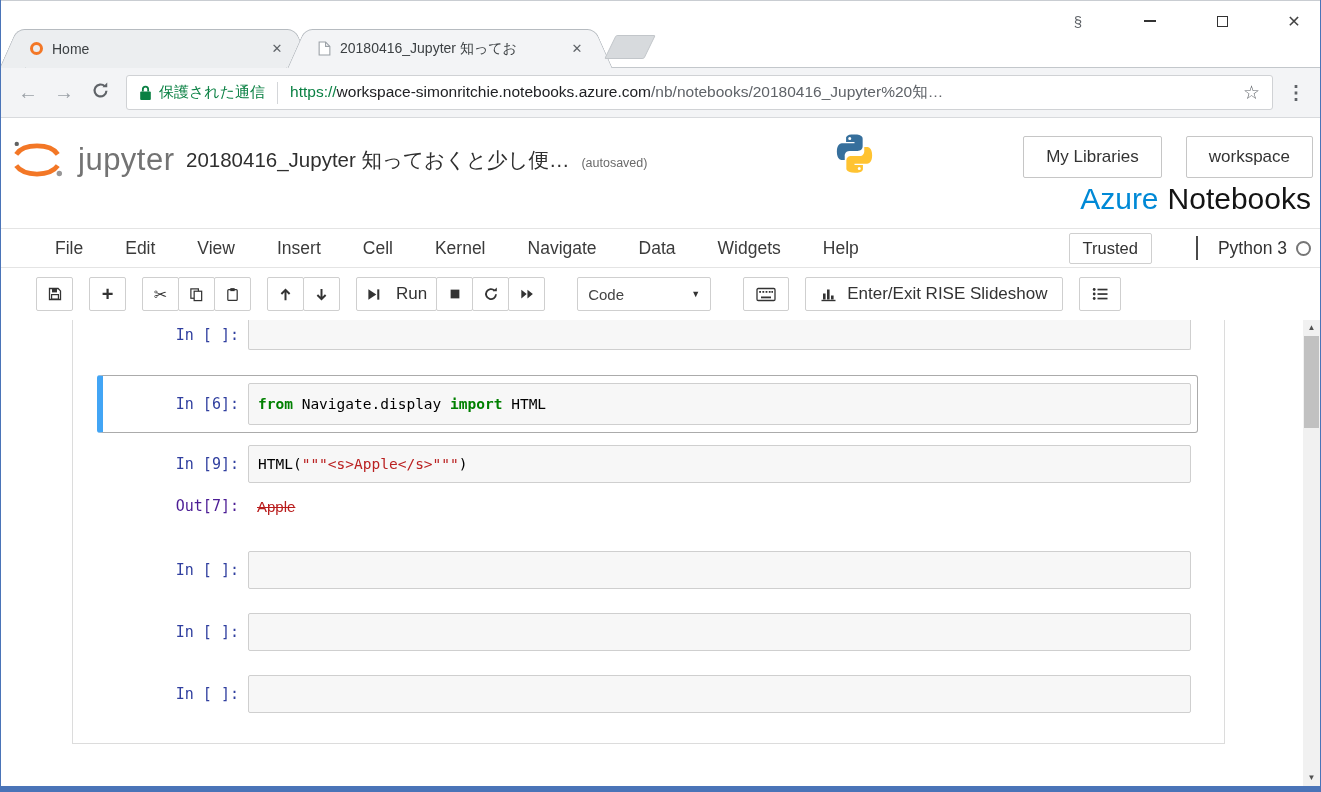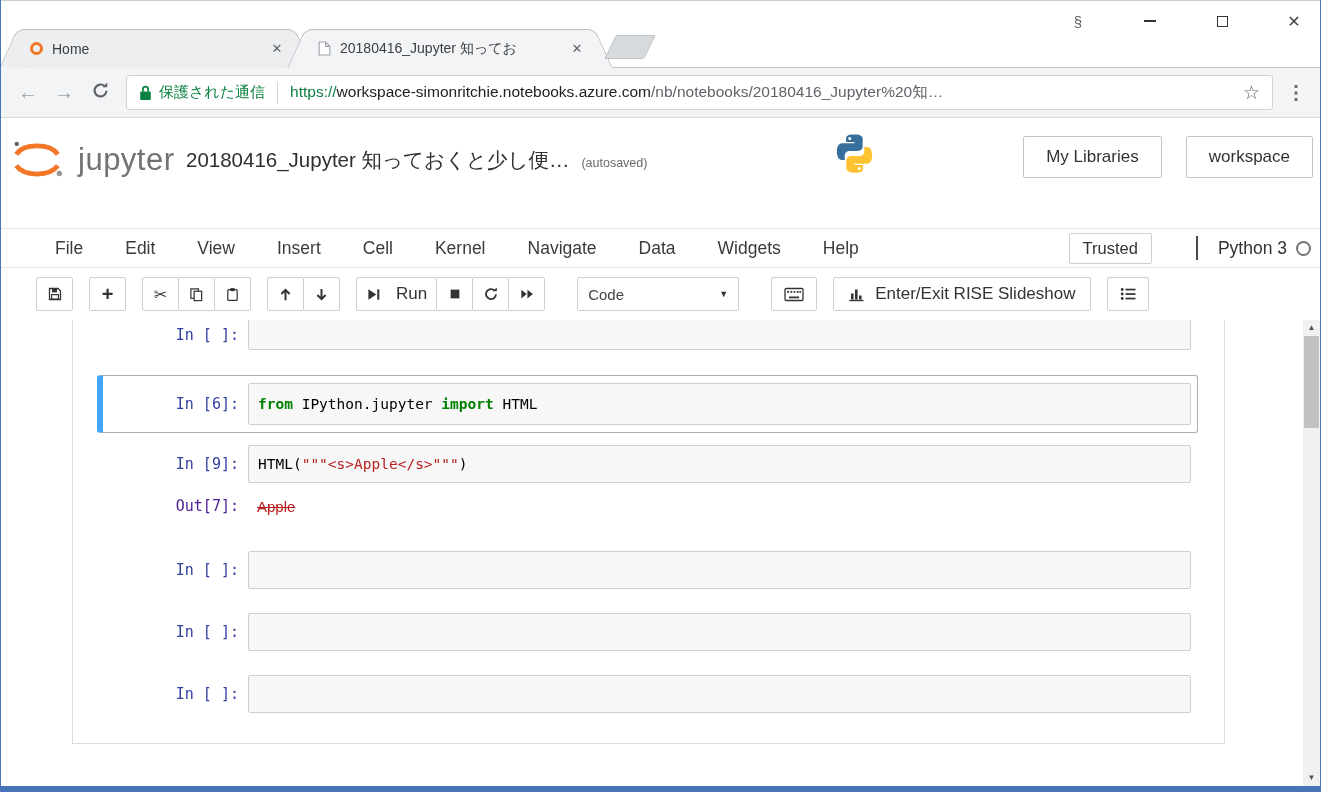--- a/index.html
+++ b/index.html
@@ -79,21 +79,21 @@
   
   .toolbar { position:absolute; left:0; right:0; top:268px; height:52px; background:#fff;
              display:flex; align-items:flex-start; padding:9px 0 0 36px; }
   .tbtn { height:34px; min-width:37px; display:inline-flex; align-items:center; justify-content:center;
           background:#fff; border:1px solid #cfcfcf; border-radius:2px; color:#333; padding:0 9px;
           cursor:pointer; flex:none;}
   .tgap { width:16px; flex:none; }
   .tgroup { display:flex; flex:none;}
   .tgroup .tbtn + .tbtn { margin-left:-1px; }
   .tbtn .lbl { font-size:17px; margin-left:15px; }
-  .cell-type-select { width:162px; justify-content:space-between; padding:0 10px; font-size:15px; color:#444;}
+  .cell-type-select { width:134px; justify-content:space-between; padding:0 10px; font-size:15px; color:#444;}
   .caret { font-size:9px; color:#333; }
   .glyph-btn { font-size:16px; }
   .rise-btn .lbl { font-size:17px; margin-left:10px; }
 
   
   .content { position:absolute; left:1px; right:1px; top:320px; bottom:6px; background:#fff; overflow:hidden;}
   .nb-container { margin-left:71px; width:1153px; background:#fff; border:1px solid #dcdcdc; border-top:none;
                   overflow:hidden; padding-bottom:18px; }
   .cell { position:relative; padding:12px 0; }
   .cell.partial { padding-top:0; }
@@ -215,20 +215,21 @@
     <div class="python-logo">
       <svg width="43" height="43" viewBox="0 0 48 48">
         <path fill="#366f9c" d="M23.8 2.5c-9.8 0-9.2 4.3-9.2 4.3v4.4h9.4v1.3H10.6s-6.3-.7-6.3 9.2c0 9.9 5.5 9.5 5.5 9.5h3.3v-4.6s-.2-5.5 5.4-5.5h9.3s5.3.1 5.3-5.1V7.5s.8-5-9.5-5h-1.8zm-5.1 3a1.7 1.7 0 1 1 0 3.4 1.7 1.7 0 0 1 0-3.4z"></path>
         <path fill="#ffc331" d="M24.2 45.5c9.8 0 9.2-4.3 9.2-4.3v-4.4H24v-1.3h13.4s6.3.7 6.3-9.2c0-9.9-5.5-9.5-5.5-9.5h-3.3v4.6s.2 5.5-5.4 5.5h-9.3s-5.3-.1-5.3 5.1v8.5s-.8 5 9.5 5h1.8zm5.1-3a1.7 1.7 0 1 1 0-3.4 1.7 1.7 0 0 1 0 3.4z"></path>
       </svg>
     </div>
     <div class="hdr-buttons">
       <div class="hdr-btn">My Libraries</div>
       <div class="hdr-btn">workspace</div>
     </div>
+    <div class="azure-brand"><span class="azure-word">Azure</span><span class="notebooks-word">Notebooks</span></div>
   </div>
 
   <div class="menubar">
     <div style="display:flex;">
         <div class="menu-item">File</div>
         <div class="menu-item">Edit</div>
         <div class="menu-item">View</div>
         <div class="menu-item">Insert</div>
         <div class="menu-item">Cell</div>
         <div class="menu-item">Kernel</div>
@@ -360,21 +361,21 @@
               <div class="prompt">In [ ]:</div>
               <div class="input-box">
                 <span class="code"></span>
               </div>
             </div>
           </div>
           <div class="cell selected">
             <div class="input-row">
               <div class="prompt">In [6]:</div>
               <div class="input-box">
-                <span class="code"><span class="tok-kw">from</span><span class="tok-plain"> IPython.jupyter </span><span class="tok-kw">import</span><span class="tok-plain"> HTML</span></span>
+                <span class="code"><span class="tok-kw">from</span><span class="tok-plain"> Navigate.display </span><span class="tok-kw">import</span><span class="tok-plain"> HTML</span></span>
               </div>
             </div>
           </div>
           <div class="cell has-output">
             <div class="input-row">
               <div class="prompt">In [9]:</div>
               <div class="input-box">
                 <span class="code"><span class="tok-plain">HTML(</span><span class="tok-str">"""&lt;s&gt;Apple&lt;/s&gt;"""</span><span class="tok-plain">)</span></span>
               </div>
             </div>

